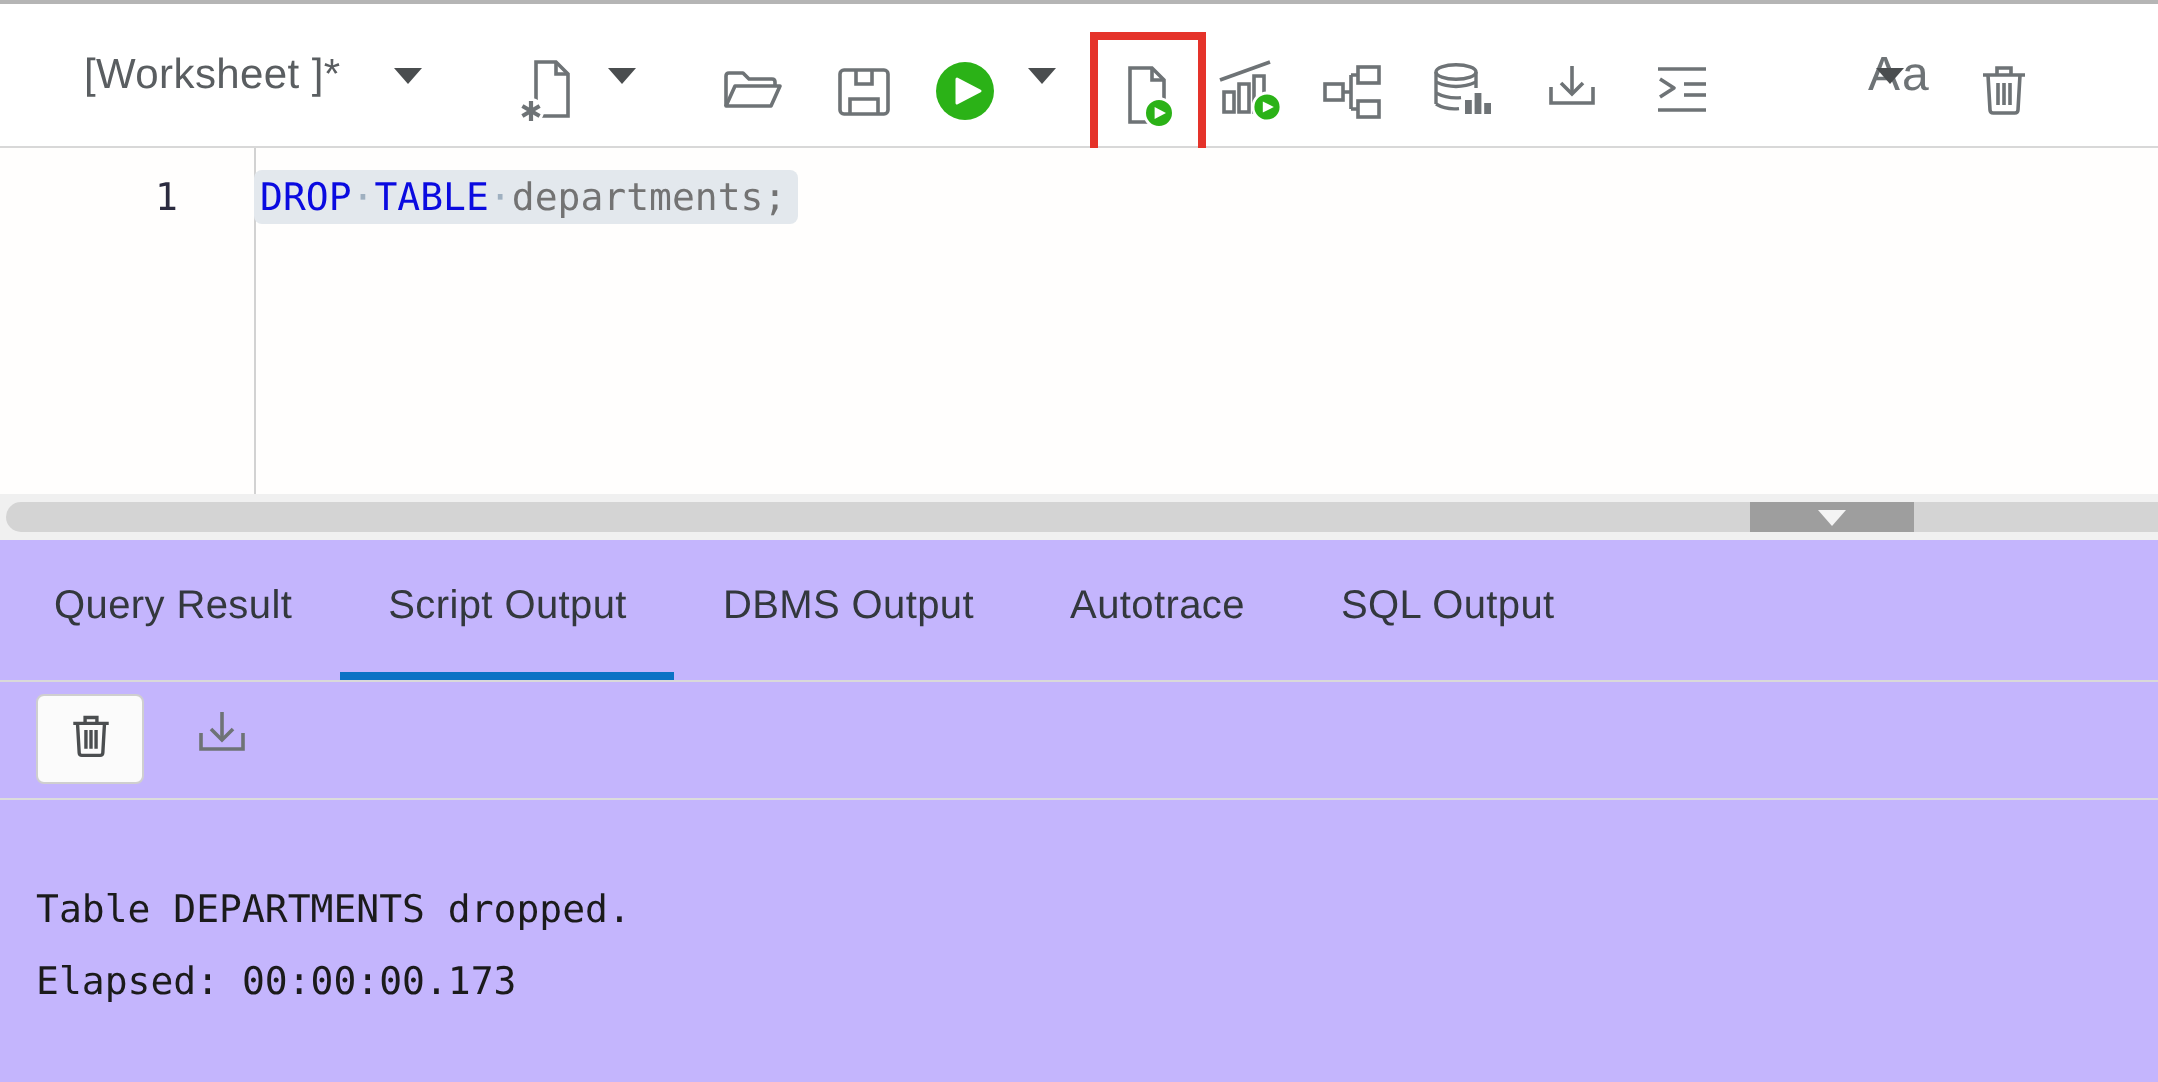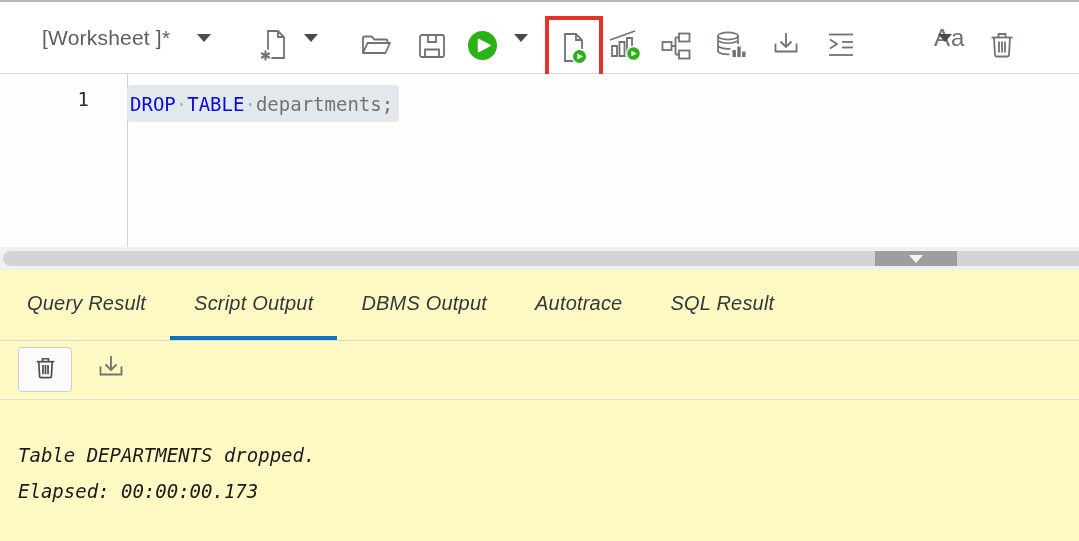--- a/index.html
+++ b/index.html
@@ -19,34 +19,34 @@
   .worksheet-label{font-size:21px;color:#5a5e61;letter-spacing:.2px;white-space:nowrap;}
   .caret svg{display:block;}
   .icon svg{display:block;}
   .aa-label{font-size:24px;color:#6e7376;letter-spacing:1px;}
   .redbox{position:absolute;left:545px;top:14px;width:50px;height:57px;border:4px solid #e5332a;display:flex;align-items:center;justify-content:center;}
 
   
   .editor{position:absolute;top:74px;left:0;right:0;height:173px;background:#fffefd;}
   .gutter{position:absolute;left:0;top:0;bottom:0;width:127px;border-right:1px solid #d2d2d2;background:#fffefd;}
   .line-number{position:absolute;top:14px;right:38px;font-size:19px;color:#2b2b3f;}
-  .code-line{position:absolute;left:127px;top:11px;height:37px;display:inline-flex;align-items:center;
+  .code-line{position:absolute;left:127px;top:11px;height:27px;display:inline-flex;align-items:center;
     background:#e3e8ed;border-radius:4px;padding:0 6px 0 3px;font-size:19px;white-space:pre;cursor:text;}
   .kw{color:#0a0ae0;}
   .ws-dot{color:#9fb0c0;}
   .ident{color:#737373;}
 
   
   .splitter{position:absolute;top:247px;left:0;right:0;height:23px;background:#f0f0f0;}
   .splitter-track{position:absolute;left:3px;right:0;top:4px;height:15px;background:#d4d4d4;border-radius:8px 0 0 8px;}
   .splitter-handle{position:absolute;left:875px;top:4px;width:82px;height:15px;background:#9e9e9e;display:flex;align-items:center;justify-content:center;cursor:row-resize;}
   .splitter-handle .tri{width:0;height:0;border-left:7px solid transparent;border-right:7px solid transparent;border-top:8px solid #f4f4f4;}
 
   
-  .results{position:absolute;top:270px;left:0;right:0;bottom:0;background:#fef9c3;font-style:italic;}
+  .results{position:absolute;top:270px;left:0;right:0;bottom:0;background:#c4b5fd;}
   .tabbar{position:absolute;top:0;left:0;right:0;height:70px;border-bottom:1px solid #d9d9d9;display:flex;padding-left:3px;}
   .tab{display:flex;align-items:center;justify-content:center;padding:0 24px;height:100%;box-sizing:border-box;
     font-size:20px;color:#33383d;border-bottom:4px solid transparent;cursor:pointer;white-space:nowrap;letter-spacing:.2px;}
   .tab.active{border-bottom-color:#0b72c5;}
 
   .toolbar2{position:absolute;top:70px;left:0;right:0;height:59px;border-bottom:1px solid #dcdcdc;}
   .trash-btn{position:absolute;left:18px;top:7px;width:54px;height:45px;border:1px solid #cfcfcf;border-radius:4px;
     background:#fbfbfb;display:flex;align-items:center;justify-content:center;cursor:pointer;}
   .dl-btn{position:absolute;left:90px;top:9px;width:42px;height:42px;display:flex;align-items:center;justify-content:center;cursor:pointer;background:none;border:none;}
 
@@ -241,21 +241,21 @@
   </div>
 </div>
 
 <div class="results">
 
   <div class="tabbar">
     <div class="tab">Query Result</div>
     <div class="tab active">Script Output</div>
     <div class="tab">DBMS Output</div>
     <div class="tab">Autotrace</div>
-    <div class="tab">SQL Result</div>
+    <div class="tab">SQL Output</div>
   </div>
 
   <div class="toolbar2">
     <button class="trash-btn">
       <span>
         <svg width="27" height="28" viewBox="0 0 32 32" fill="none" stroke="#4b4e50" stroke-width="2">
           <path d="M5.5 8.5 H26.5"></path>
           <path d="M12.5 8.5 V5 H19.5 V8.5"></path>
           <path d="M8 8.5 L9 26 Q9.1 27.5 10.6 27.5 H21.4 Q22.9 27.5 23 26 L24 8.5"></path>
           <path d="M13 12.5 V23.5 M16 12.5 V23.5 M19 12.5 V23.5"></path>

